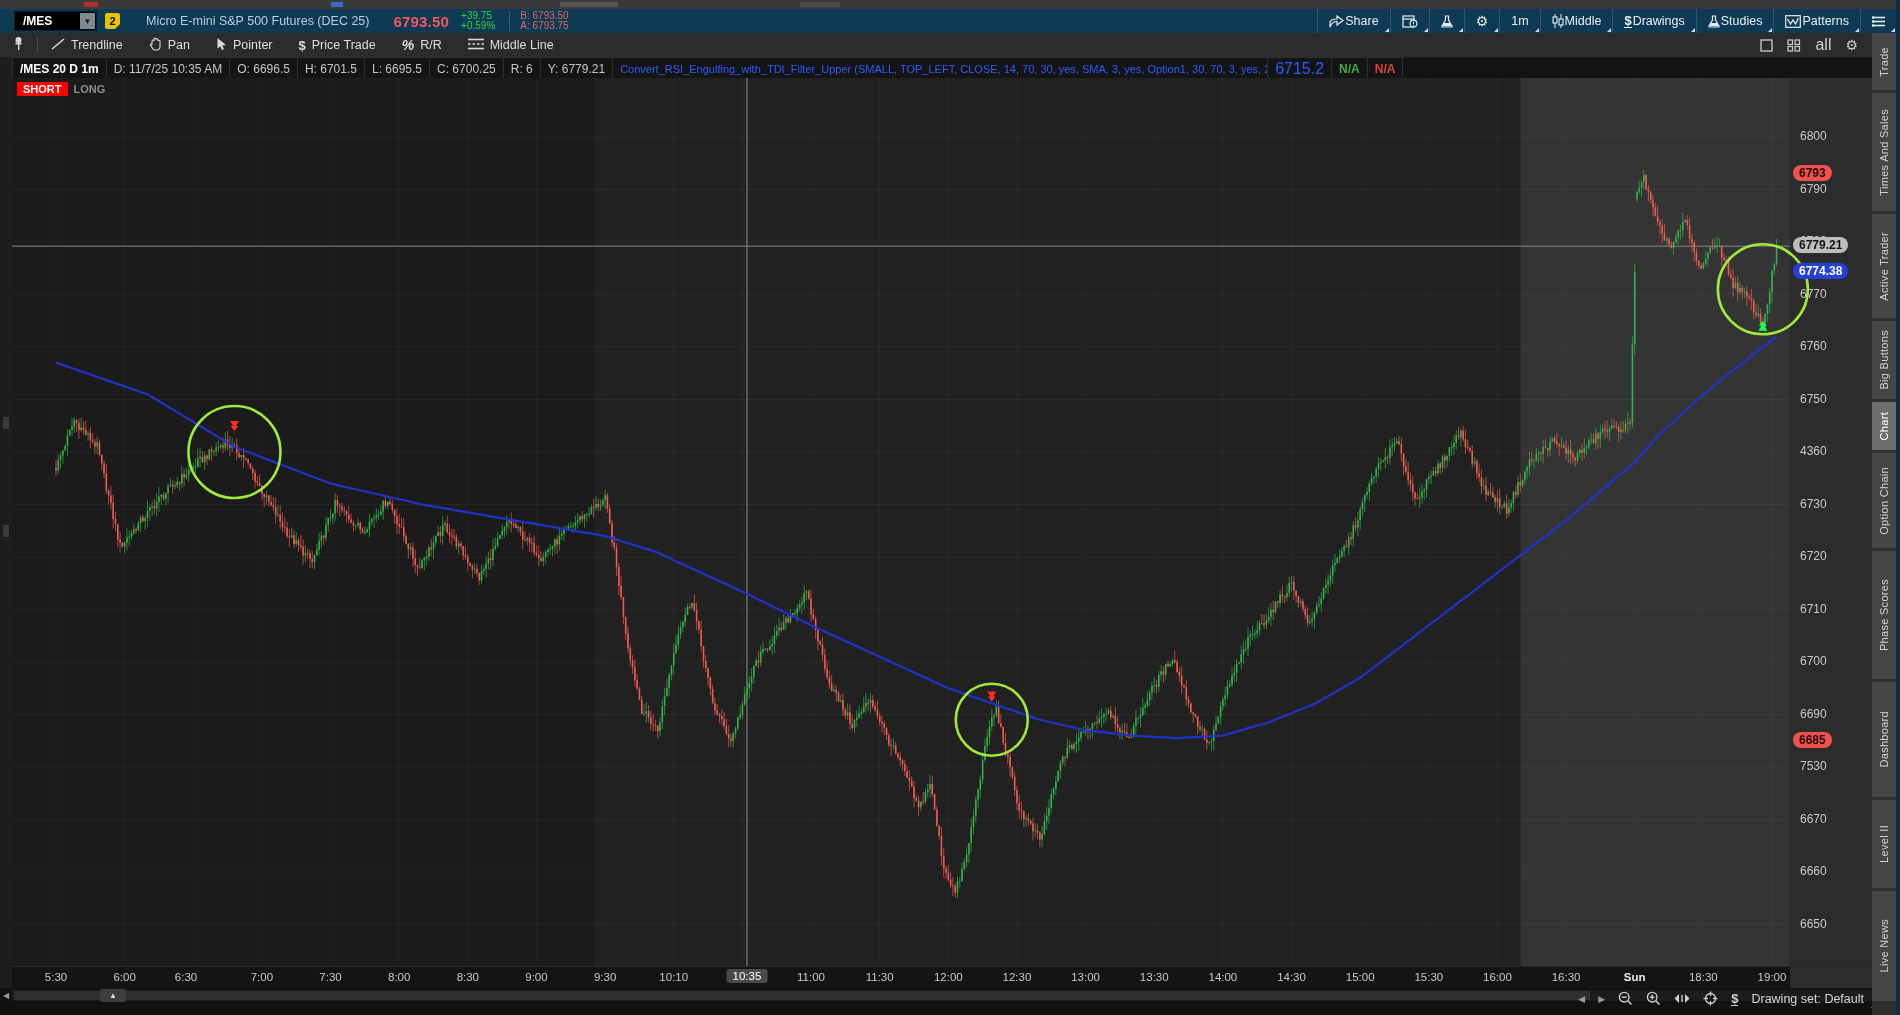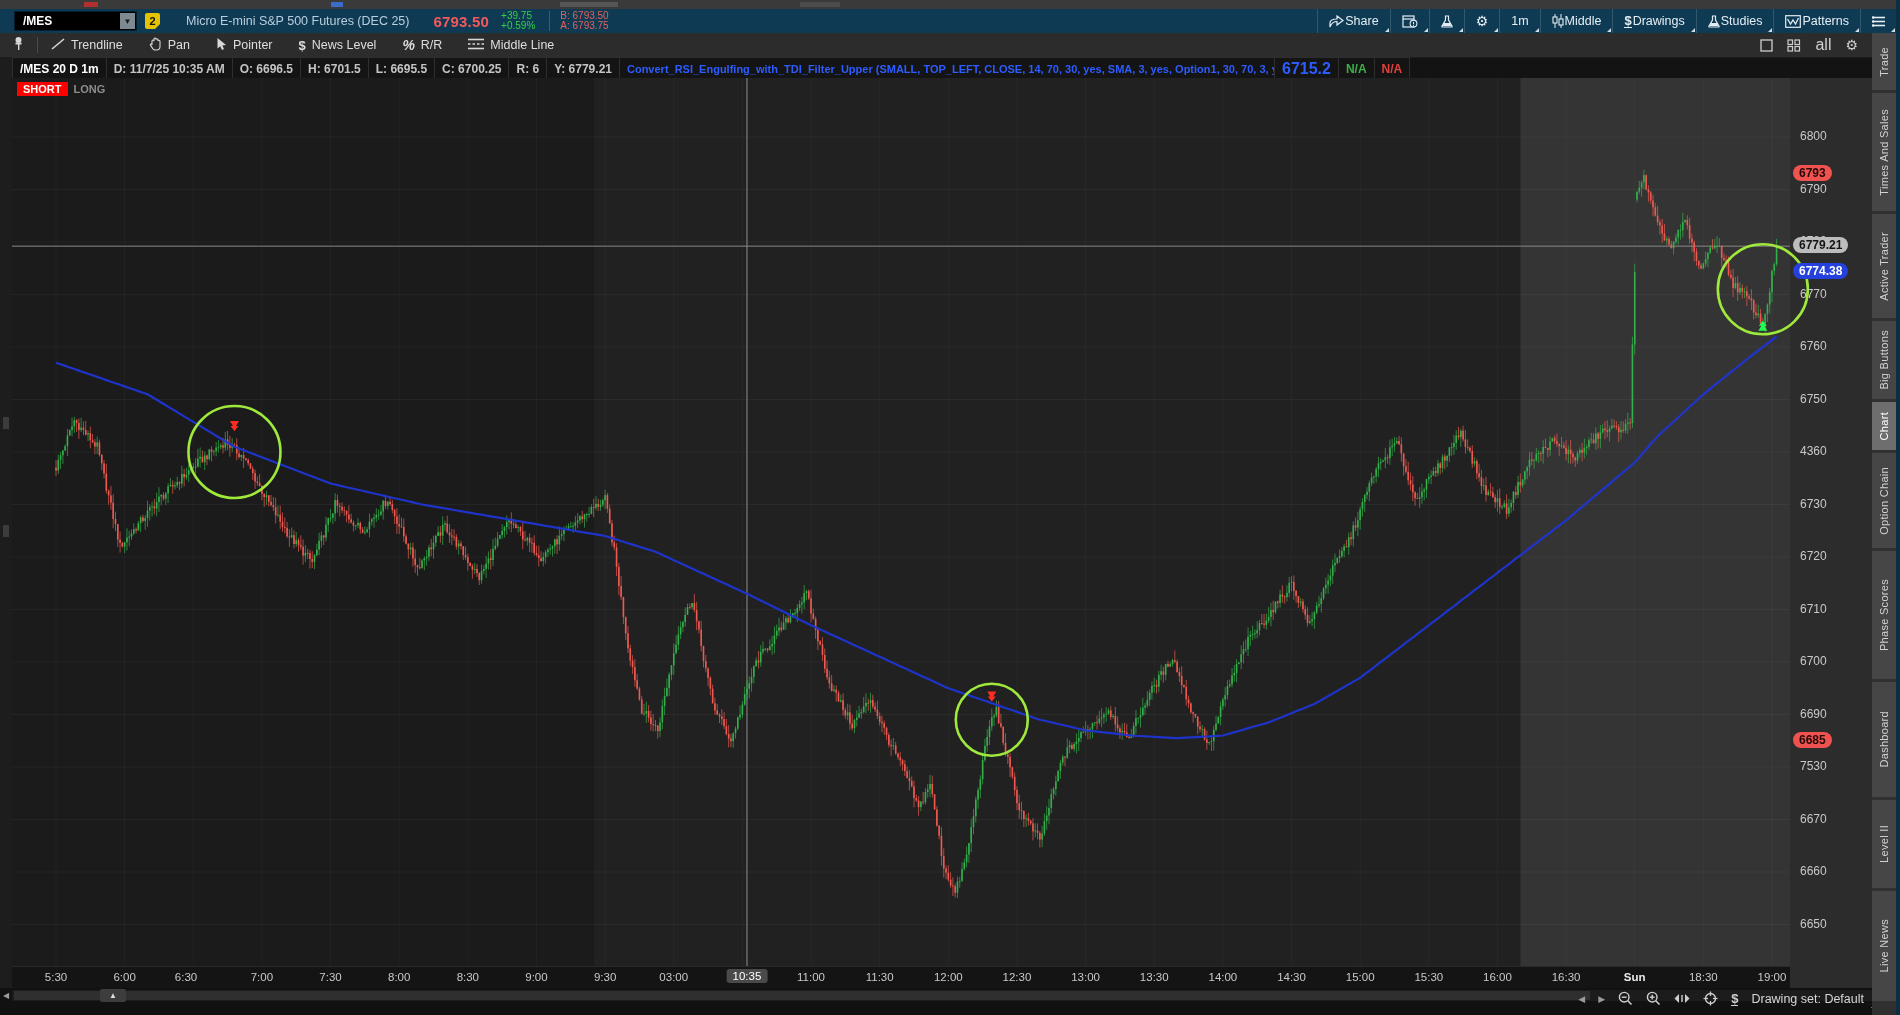--- a/index.html
+++ b/index.html
@@ -5,21 +5,21 @@
   html,body{margin:0;padding:0;background:#000;}
   body{width:1900px;height:1015px;overflow:hidden;font-family:"Liberation Sans","DejaVu Sans",sans-serif;-webkit-font-smoothing:antialiased;}
   #app{position:relative;width:1900px;height:1015px;background:#131313;overflow:hidden;}
 
   
   .top-strip{position:absolute;left:0;top:0;width:1900px;height:9px;background:#3a3a3a;}
   .frag{position:absolute;top:2px;height:5px;}
 
   
   .symbol-bar{position:absolute;left:0;top:9px;width:1896px;height:24px;background:#0e3a53;display:flex;align-items:center;color:#c6d9e6;font-size:12px;}
-  .sym-select{display:flex;align-items:center;margin-left:14px;height:18px;background:#000;border:1px solid #061f2e;gap:40px;}
+  .sym-select{display:flex;align-items:center;margin-left:14px;height:18px;background:#000;border:1px solid #061f2e;}
   .sym-text{color:#fff;font-weight:bold;padding:0 8px;font-size:12px;min-width:48px;}
   .sym-arrow{width:15px;height:16px;background:#7d8a91;color:#1a1a1a;font-size:8px;display:flex;align-items:center;justify-content:center;margin:1px;}
   .flag-badge{position:relative;margin-left:8px;width:15px;height:16px;background:#e6c300;color:#111;font-weight:bold;font-size:11px;display:flex;align-items:center;justify-content:center;border-radius:2px;}
   .flag-badge::after{content:"";position:absolute;right:0;bottom:0;border-style:solid;border-width:0 0 5px 5px;border-color:transparent transparent #0e3a53 transparent;}
   .sym-desc{margin-left:26px;color:#b9cedd;font-size:12.5px;}
   .last-price{margin-left:24px;color:#f4595c;font-weight:bold;font-size:15px;letter-spacing:.2px;}
   .chg-block{margin-left:12px;display:flex;flex-direction:column;line-height:10px;font-size:10px;color:#35cf45;}
   .ba-block{margin-left:14px;padding-left:10px;border-left:1px solid rgba(255,255,255,.18);display:flex;flex-direction:column;line-height:10px;font-size:10px;color:#e2625c;}
   .sb-right{margin-left:auto;display:flex;align-items:stretch;height:100%;}
   .menu-btn{position:relative;display:flex;align-items:center;gap:1px;padding:0 11px;border-left:1px solid rgba(255,255,255,.15);color:#e4eef5;font-size:12.5px;cursor:default;}
@@ -29,21 +29,21 @@
 
   
   .tool-bar{position:absolute;left:0;top:33px;width:1872px;height:24px;background:#2c2c2c;display:flex;align-items:center;color:#dedede;font-size:12.5px;border-bottom:1px solid #1c1c1c;}
   .tb-item{display:flex;align-items:center;gap:6px;padding:0 13px;height:100%;}
   .tb-sep{width:1px;height:16px;background:#4a4a4a;}
   .tb-right{margin-left:auto;display:flex;align-items:center;gap:14px;padding-right:14px;color:#cfcfcf;}
   .tb-right .ic{display:flex;align-items:center;}
 
   
   .hdr-row{position:absolute;left:12px;top:57px;height:21px;display:flex;align-items:stretch;font-size:12px;color:#c4c4c4;background:#141414;border:1px solid #2e2e2e;}
-  .hdr-cell{display:flex;align-items:center;padding:0 7px;border-right:1px solid #2e2e2e;white-space:nowrap;font-weight:bold;}
+  .hdr-cell{display:flex;align-items:center;padding:0 7px;border-right:1px solid #2e2e2e;white-space:nowrap;}
   .hdr-cell.first{color:#fff;font-weight:bold;}
   .hdr-cell.study{color:#2d5cff;max-width:640px;overflow:hidden;font-size:11px;}
   .hdr-cell.sval{color:#2d5cff;font-size:16px;}
   .hdr-cell.na-g{color:#3fae49;font-weight:bold;}
   .hdr-cell.na-r{color:#e0413c;font-weight:bold;border-right:none;}
 
   .pos-toggle{position:absolute;left:17px;top:82px;display:flex;align-items:center;gap:6px;font-size:11px;font-weight:bold;z-index:5;}
   .pos-short{background:#ff0000;color:#fff;padding:1px 6px;}
   .pos-long{color:#8d8d8d;}
 
@@ -218,21 +218,21 @@
         <span>Pan</span>
       </div>
       <div class="tb-item">
         <span class="ic"><svg width="11" height="14" viewBox="0 0 11 14">
             <path d="M1.5 1 L1.5 11.5 L4.2 9.2 L6 13 L8 12 L6.3 8.4 L10 8 Z" fill="#d8d8d8"></path>
           </svg></span>
         <span>Pointer</span>
       </div>
       <div class="tb-item">
         <span class="ic"><span style="font-size:13px;font-weight:bold;">$</span></span>
-        <span>News Level</span>
+        <span>Price Trade</span>
       </div>
       <div class="tb-item">
         <span class="ic"><span style="font-size:14px;font-weight:bold;font-style:italic;">%</span></span>
         <span>R/R</span>
       </div>
       <div class="tb-item">
         <span class="ic"><svg width="16" height="12" viewBox="0 0 16 12">
             <line x1="0" y1="1.5" x2="16" y2="1.5" stroke="#d8d8d8" stroke-width="1.6"></line>
             <line x1="0" y1="6" x2="16" y2="6" stroke="#d8d8d8" stroke-width="1.4" stroke-dasharray="2.5,2"></line>
             <line x1="0" y1="10.5" x2="16" y2="10.5" stroke="#d8d8d8" stroke-width="1.6"></line>
@@ -1875,21 +1875,21 @@
   <div class="time-axis" id="time-axis">
       <div class="time-label" style="left: 44px;">5:30</div>
       <div class="time-label" style="left: 112.64px;">6:00</div>
       <div class="time-label" style="left: 174px;">6:30</div>
       <div class="time-label" style="left: 249.92px;">7:00</div>
       <div class="time-label" style="left: 318.56px;">7:30</div>
       <div class="time-label" style="left: 387.2px;">8:00</div>
       <div class="time-label" style="left: 455.84px;">8:30</div>
       <div class="time-label" style="left: 524.48px;">9:00</div>
       <div class="time-label" style="left: 593.12px;">9:30</div>
-      <div class="time-label" style="left: 661.76px;">03:00</div>
+      <div class="time-label" style="left: 661.76px;">10:10</div>
       <div class="time-label" style="left: 799.04px;">11:00</div>
       <div class="time-label" style="left: 867.68px;">11:30</div>
       <div class="time-label" style="left: 936.32px;">12:00</div>
       <div class="time-label" style="left: 1004.96px;">12:30</div>
       <div class="time-label" style="left: 1073.6px;">13:00</div>
       <div class="time-label" style="left: 1142.24px;">13:30</div>
       <div class="time-label" style="left: 1210.88px;">14:00</div>
       <div class="time-label" style="left: 1279.52px;">14:30</div>
       <div class="time-label" style="left: 1348.16px;">15:00</div>
       <div class="time-label" style="left: 1416.8px;">15:30</div>

